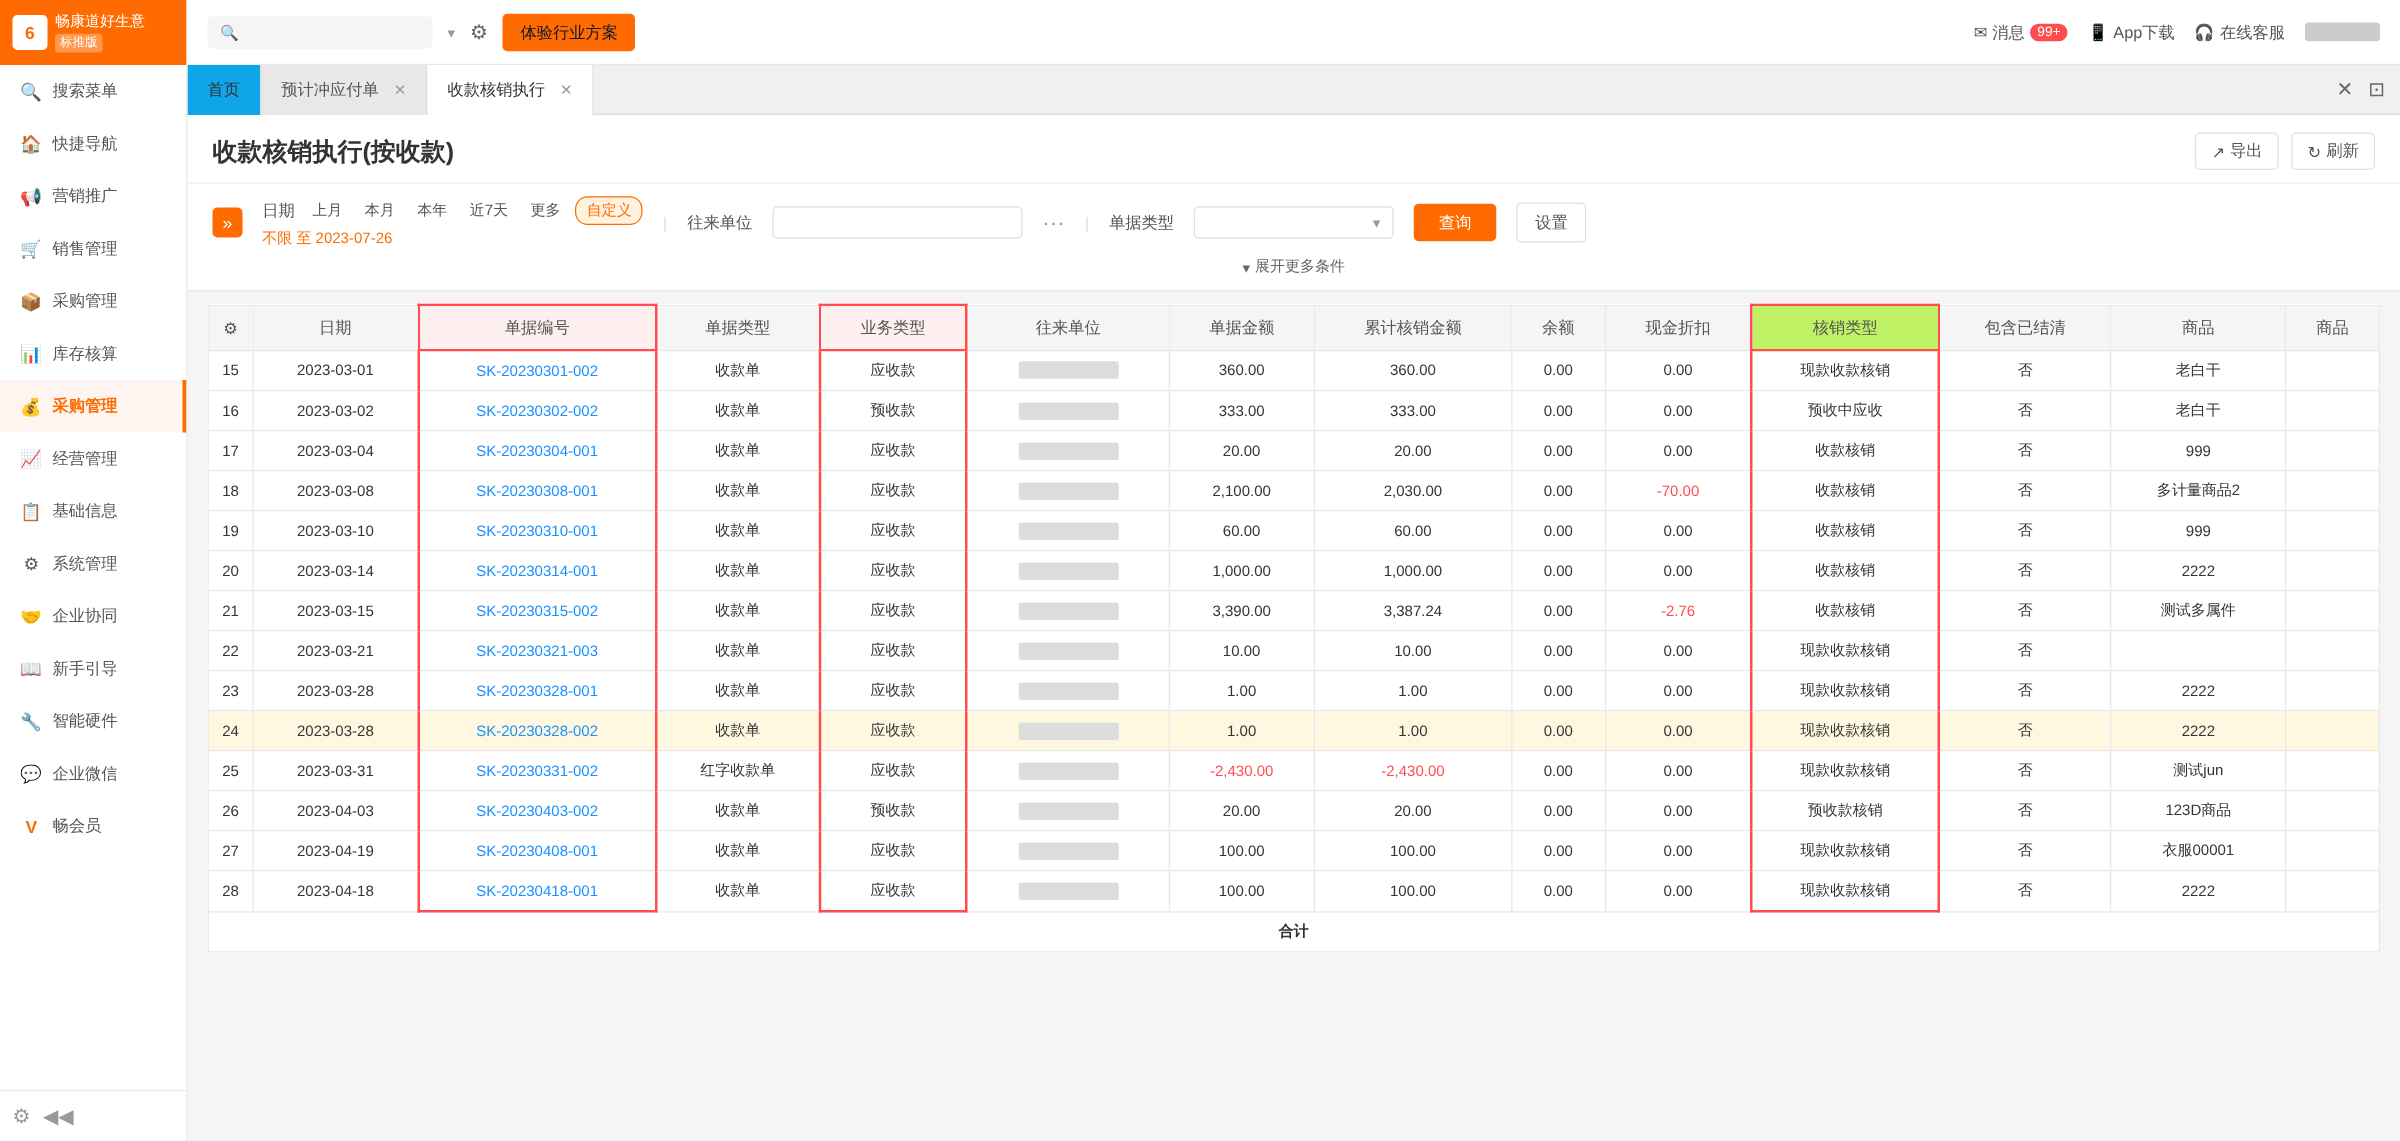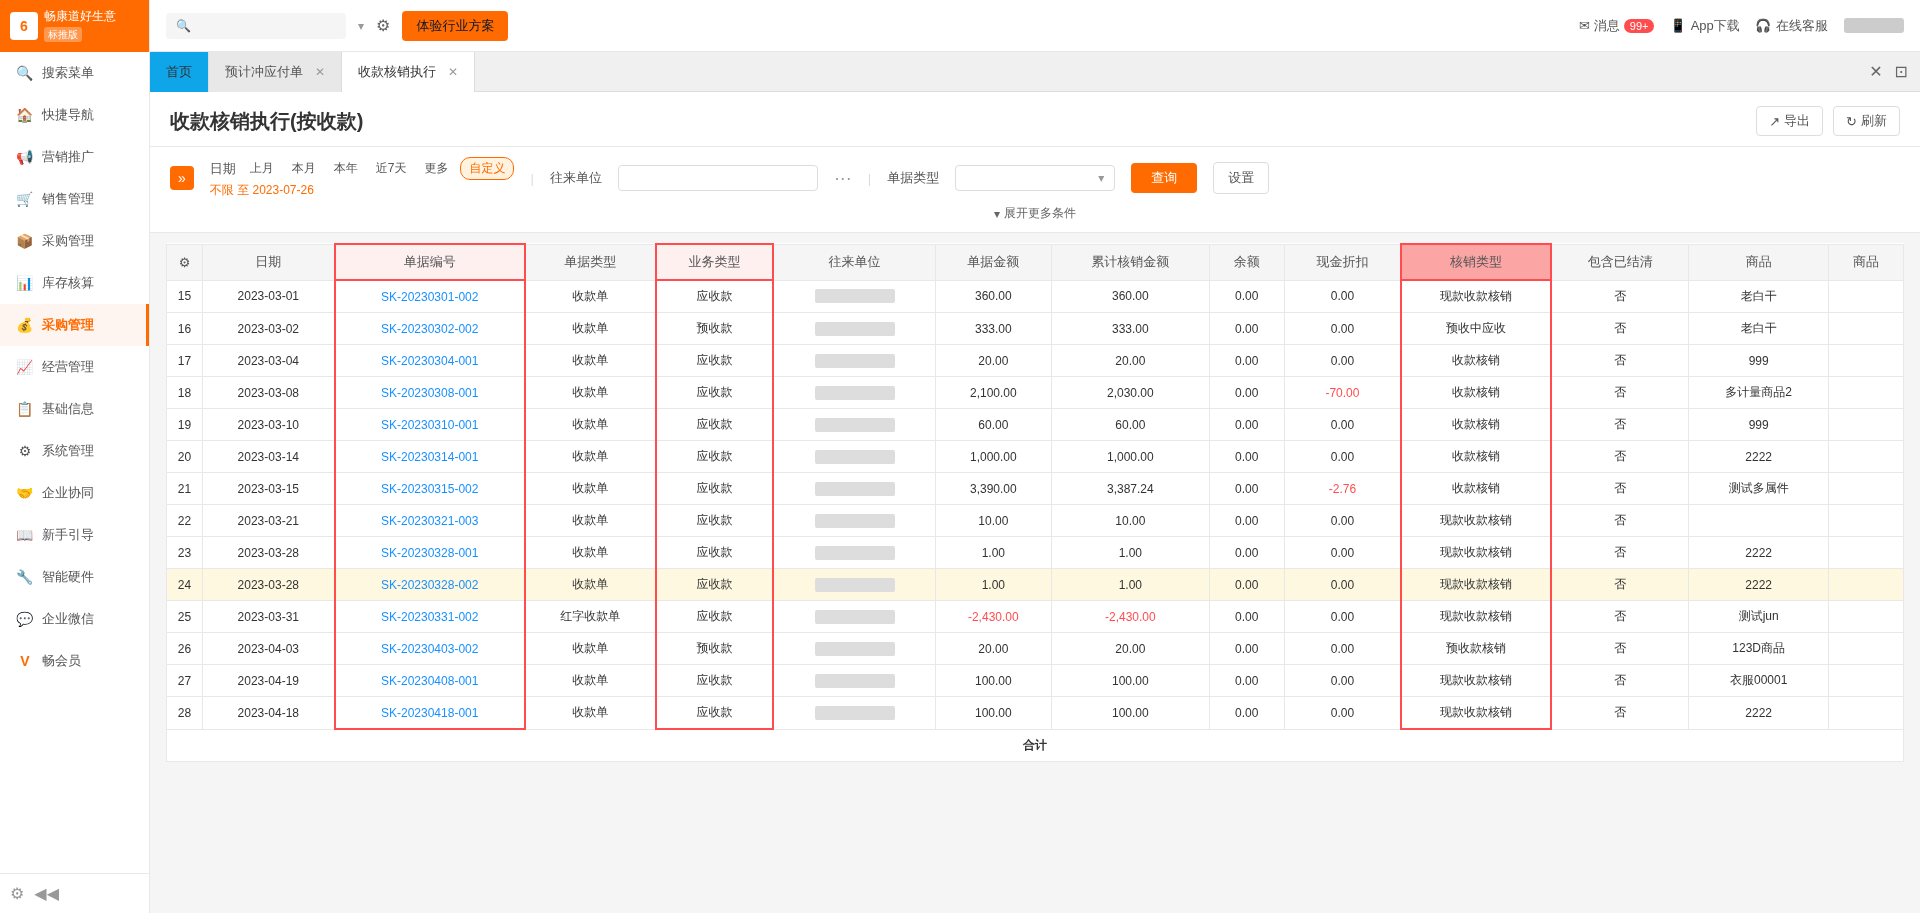--- a/index.html
+++ b/index.html
@@ -282,21 +282,21 @@
               <th class="settings-col">⚙</th>
               <th>日期</th>
               <th style="border:2px solid #ff4d4f; background:#fff0f0;">单据编号</th>
               <th>单据类型</th>
               <th style="border:2px solid #ff4d4f; background:#fff0f0;">业务类型</th>
               <th>往来单位</th>
               <th>单据金额</th>
               <th>累计核销金额</th>
               <th>余额</th>
               <th>现金折扣</th>
-              <th style="border:2px solid #ff4d4f; background:#fca5a5;">核销类型</th>
+              <th style="border:2px solid #ff4d4f; background:#bef264;">核销类型</th>
               <th>包含已结清</th>
               <th>商品</th>
               <th>商品</th>
             </tr>
           </thead>
           <tbody id="table-body">
           <tr>
       <td>15</td>
       <td>2023-03-01</td>
       <td style="border-left: 2px solid rgb(255, 77, 79); border-right: 2px solid rgb(255, 77, 79); border-top: 2px solid rgb(255, 77, 79);"><a class="link-cell" href="#">SK-20230301-002</a></td>

